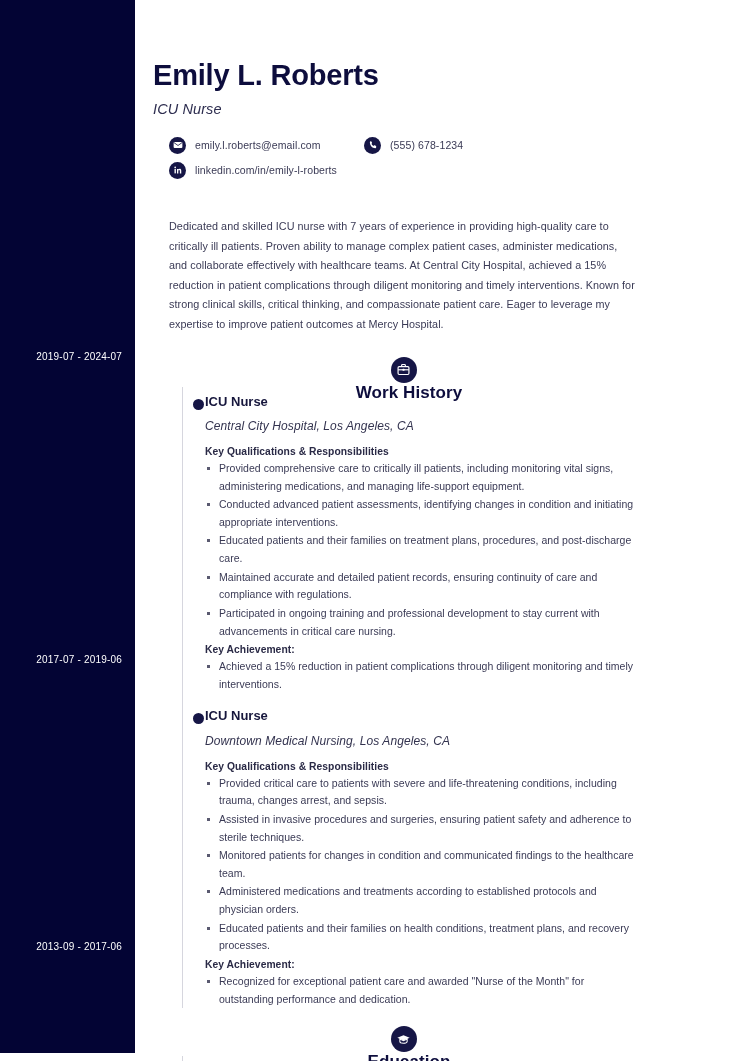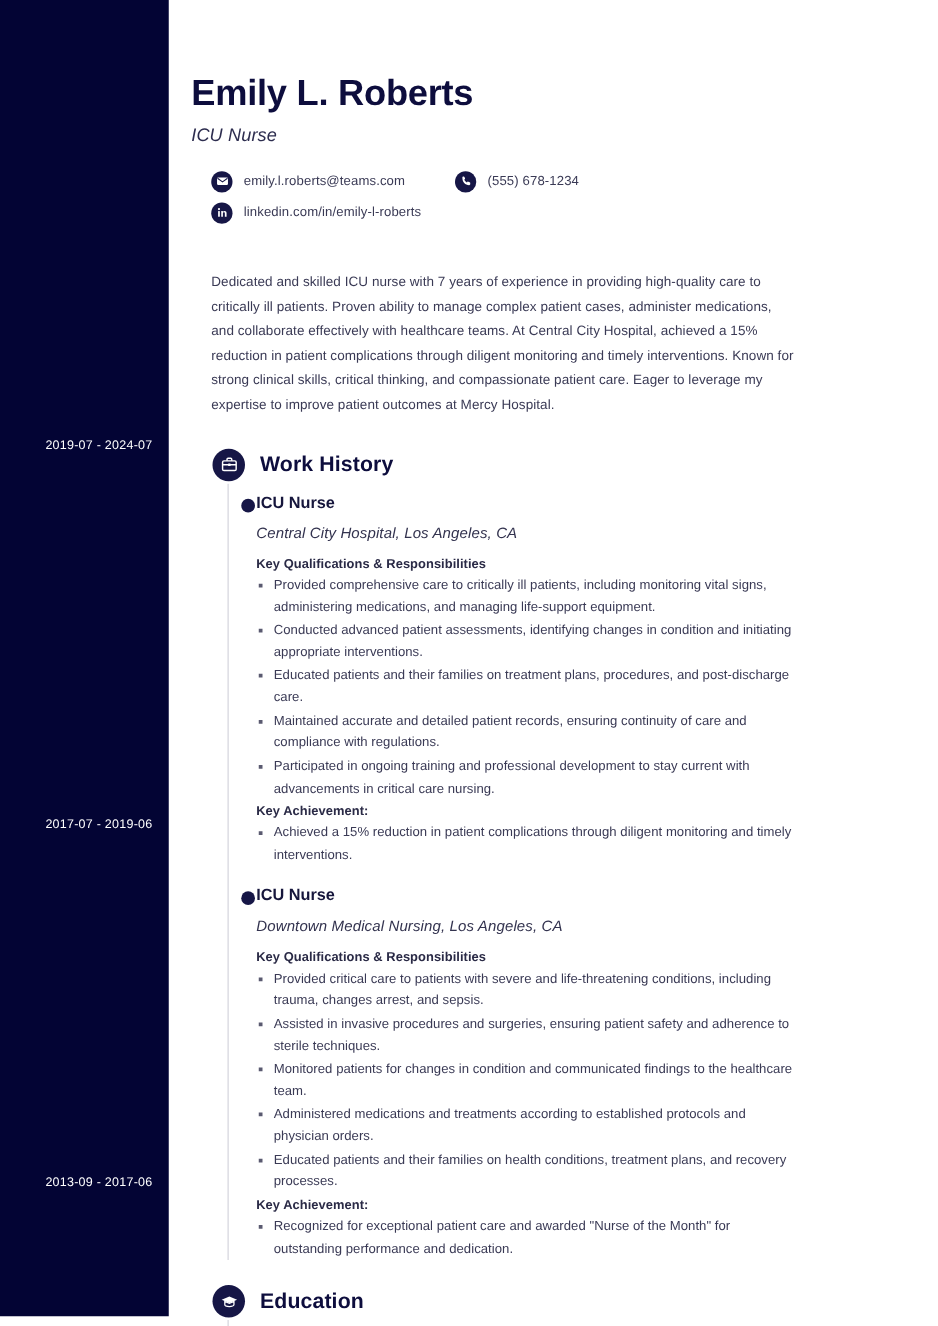--- a/index.html
+++ b/index.html
@@ -116,20 +116,21 @@
   
   .section { position: relative; margin-top: 22px; padding-left: 16px; }
 
   .section-head {
     display: flex;
     align-items: center;
     height: 30px;
     position: relative;
     z-index: 3;
     background: #ffffff;
+    flex-direction: column;
   }
 
   .sec-icon {
     width: 26px;
     height: 26px;
     border-radius: 50%;
     background: #161646;
     display: flex;
     align-items: center;
     justify-content: center;
@@ -257,21 +258,21 @@
     <div class="contacts">
       <div class="contact-row">
 
         <div class="contact-item c-email">
           <span class="ci-icon">
             <svg width="10" height="10" viewBox="0 0 16 16" fill="#ffffff">
               <rect x="1" y="3.2" width="14" height="9.6" rx="1.6"></rect>
               <path d="M1.6 4.2 L8 8.8 L14.4 4.2" stroke="#161646" stroke-width="1.3" fill="none"></path>
             </svg>
           </span>
-          <span class="ci-text">emily.l.roberts@teams.com</span>
+          <span class="ci-text">emily.l.roberts@email.com</span>
         </div>
 
         <div class="contact-item c-phone">
           <span class="ci-icon">
             <svg width="10" height="10" viewBox="0 0 16 16" fill="#ffffff">
               <path d="M4.6 1.8c.6 0 .9.3 1.1.8l.7 1.7c.2.5.1.9-.3 1.2l-.7.6c.7 1.5 1.9 2.7 3.4 3.4l.6-.7c.3-.4.7-.5 1.2-.3l1.7.7c.5.2.8.5.8 1.1v1.3c0 .8-.6 1.4-1.4 1.4C6.6 13 3 9.4 3 3.3c0-.8.6-1.5 1.4-1.5z"></path>
             </svg>
           </span>
           <span class="ci-text">(555) 678-1234</span>
         </div>

